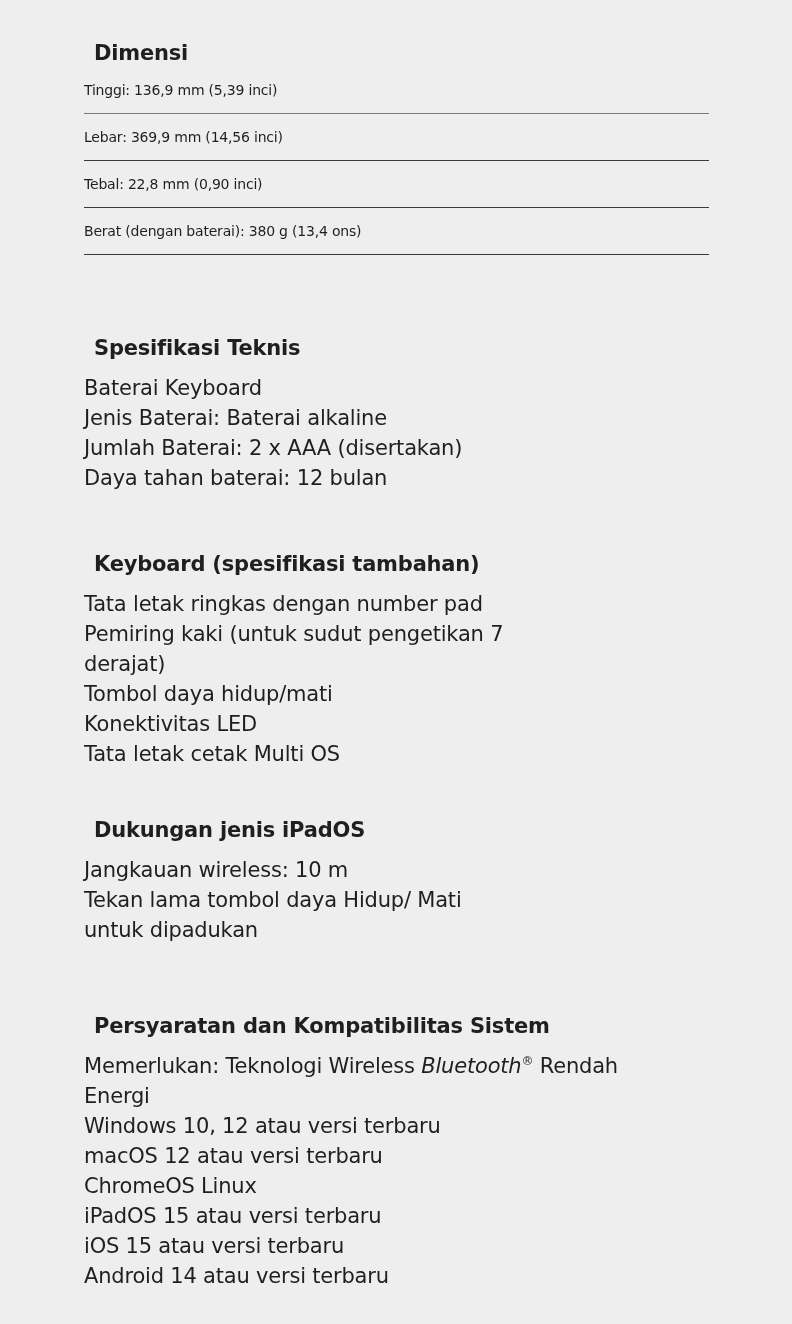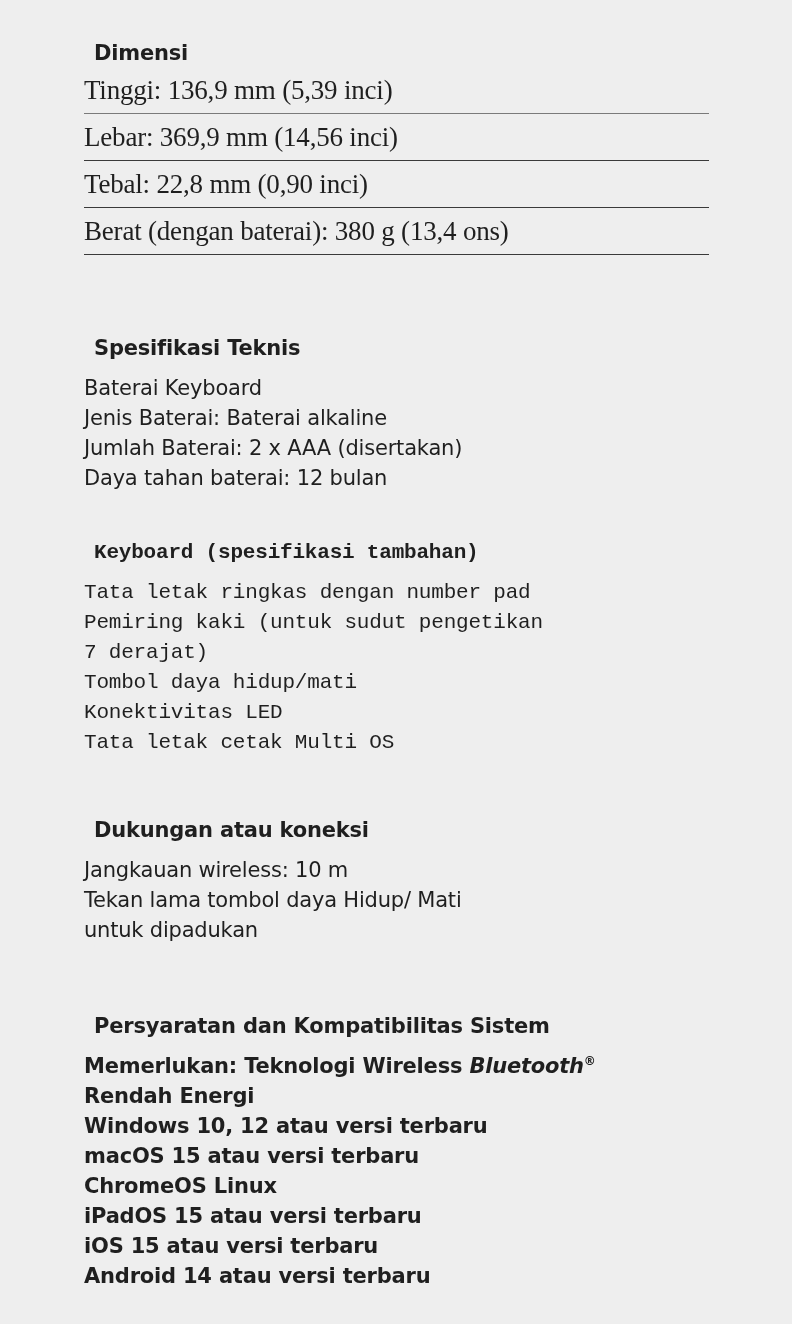--- a/index.html
+++ b/index.html
@@ -34,28 +34,27 @@
     .dim-list {
       position: absolute;
       top: 67px;
       left: 84px;
       width: 625px;
       margin: 0;
       padding: 0;
       list-style: none;
     }
     .dim-list li {
-      font-size: 27px;
+      font-size: 14px;
       height: 47px;
       line-height: 46px;
       border-bottom: 1.5px solid #3a3a3a;
       box-sizing: border-box;
       padding-top: 0px;
       letter-spacing: -0.2px;
-      font-family: Liberation Serif, serif;
     }
     .dim-list li:first-child {
       border-bottom-color: #7a7a7a;
     }
     .block {
       position: absolute;
       left: 84px;
       width: 625px;
     }
     .lines {
@@ -88,45 +87,45 @@
   <div class="block" style="top:323px;">
     <h3 class="section-title">Spesifikasi Teknis</h3>
     <ul class="lines lines-wrap">
       <li>Baterai Keyboard</li>
       <li>Jenis Baterai: Baterai alkaline</li>
       <li>Jumlah Baterai: 2 x AAA (disertakan)</li>
       <li>Daya tahan baterai: 12 bulan</li>
     </ul>
   </div>
 
-  <div class="block" style="top:528px;font-family:Liberation Mono, monospace;">
+  <div class="block" style="top:539px;">
     <h3 class="section-title">Keyboard (spesifikasi tambahan)</h3>
     <ul class="lines lines-wrap narrow">
       <li>Tata letak ringkas dengan number pad</li>
       <li>Pemiring kaki (untuk sudut pengetikan 7 derajat)</li>
       <li>Tombol daya hidup/mati</li>
       <li>Konektivitas LED</li>
       <li>Tata letak cetak Multi OS</li>
     </ul>
   </div>
 
   <div class="block" style="top:805px;">
-    <h3 class="section-title">Dukungan atau koneksi</h3>
+    <h3 class="section-title">Dukungan jenis iPadOS</h3>
     <ul class="lines lines-wrap" style="width:380px;">
       <li>Jangkauan wireless: 10 m</li>
       <li>Tekan lama tombol daya Hidup/ Mati untuk dipadukan</li>
     </ul>
   </div>
 
   <div class="block" style="top:1001px;">
     <h3 class="section-title">Persyaratan dan Kompatibilitas Sistem</h3>
-    <ul class="lines lines-wrap" style="width:600px;font-weight:bold;">
+    <ul class="lines lines-wrap" style="width:600px;">
       <li><span>Memerlukan: Teknologi Wireless </span><span class="italic">Bluetooth</span><sup>®</sup><span> Rendah Energi</span></li>
       <li>Windows 10, 12 atau versi terbaru</li>
-      <li>macOS 15 atau versi terbaru</li>
+      <li>macOS 12 atau versi terbaru</li>
       <li>ChromeOS Linux</li>
       <li>iPadOS 15 atau versi terbaru</li>
       <li>iOS 15 atau versi terbaru</li>
       <li>Android 14 atau versi terbaru</li>
     </ul>
   </div>
 
 </div>
 
 </body></html>

